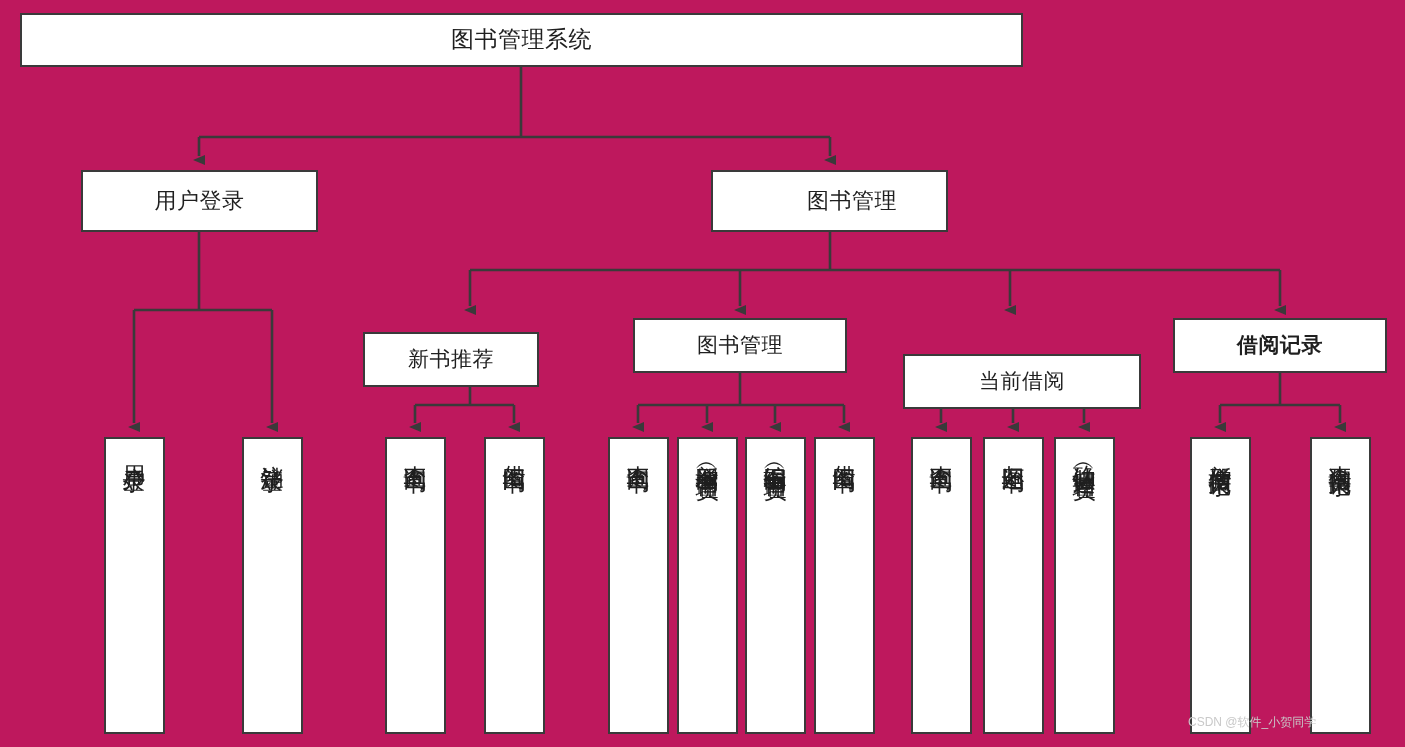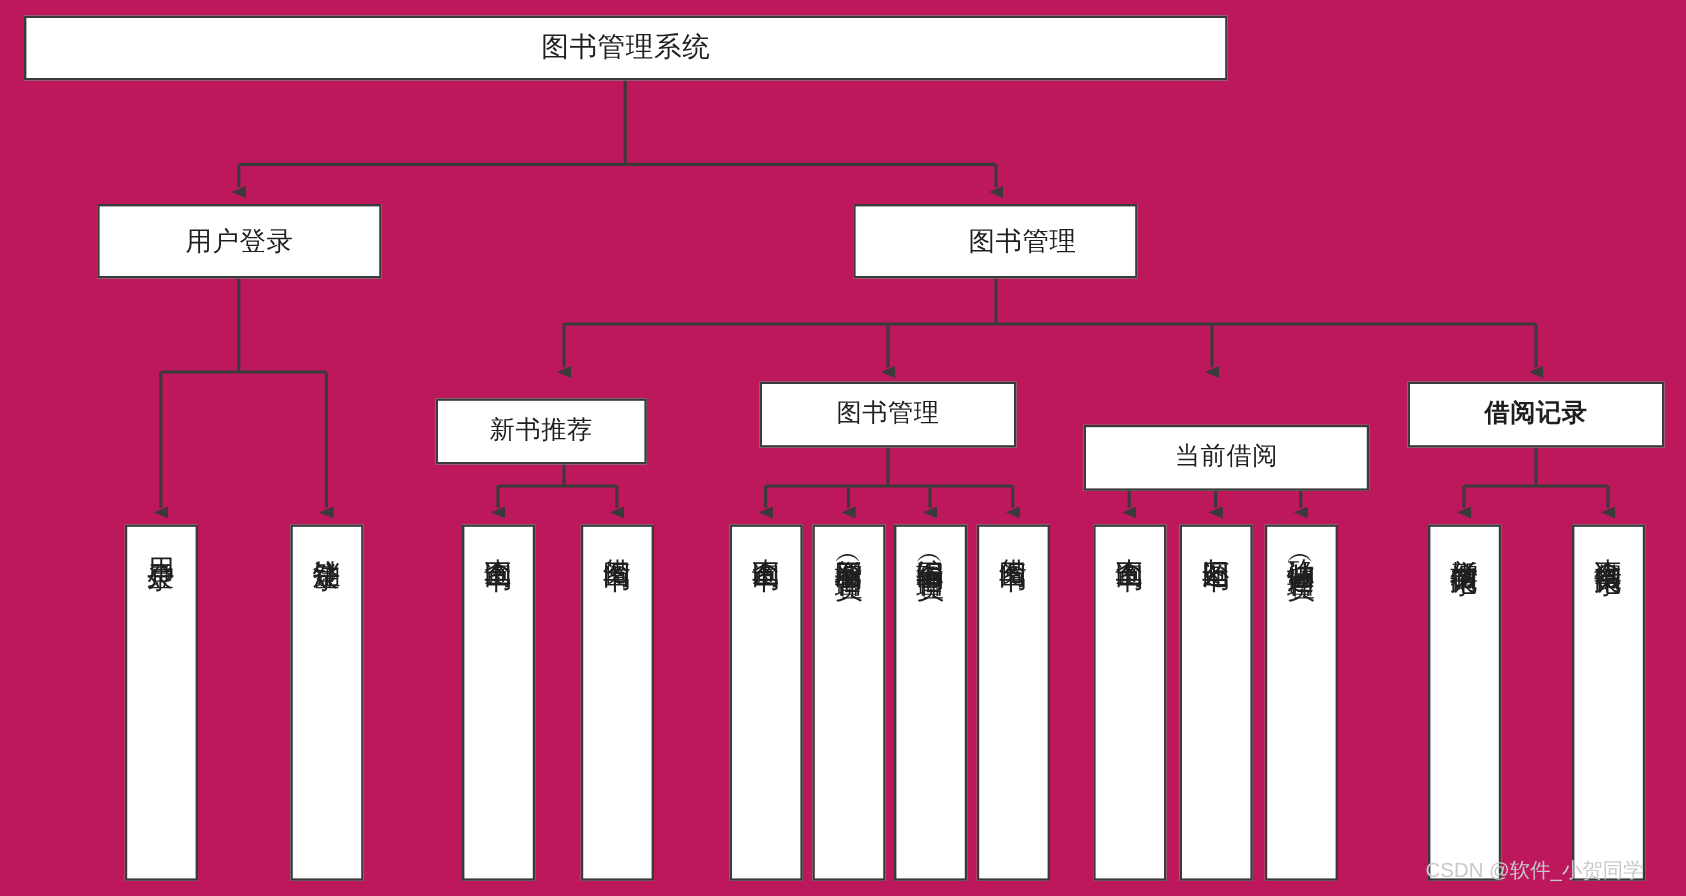--- a/index.html
+++ b/index.html
@@ -55,21 +55,21 @@
     writing-mode: vertical-rl;
     text-orientation: upright;
     font-size: 23px;
     line-height: 1.05;
     letter-spacing: 2px;
   }
   .watermark {
     position: absolute;
     left: 1188px;
     top: 714px;
-    font-size: 17px;
+    font-size: 12px;
     color: #c9c9c9;
     white-space: nowrap;
     z-index: 3;
     font-family: "Liberation Sans", "DejaVu Sans", sans-serif;
   }
 </style>
 </head>
 <body>
 
 <div id="canvas">

